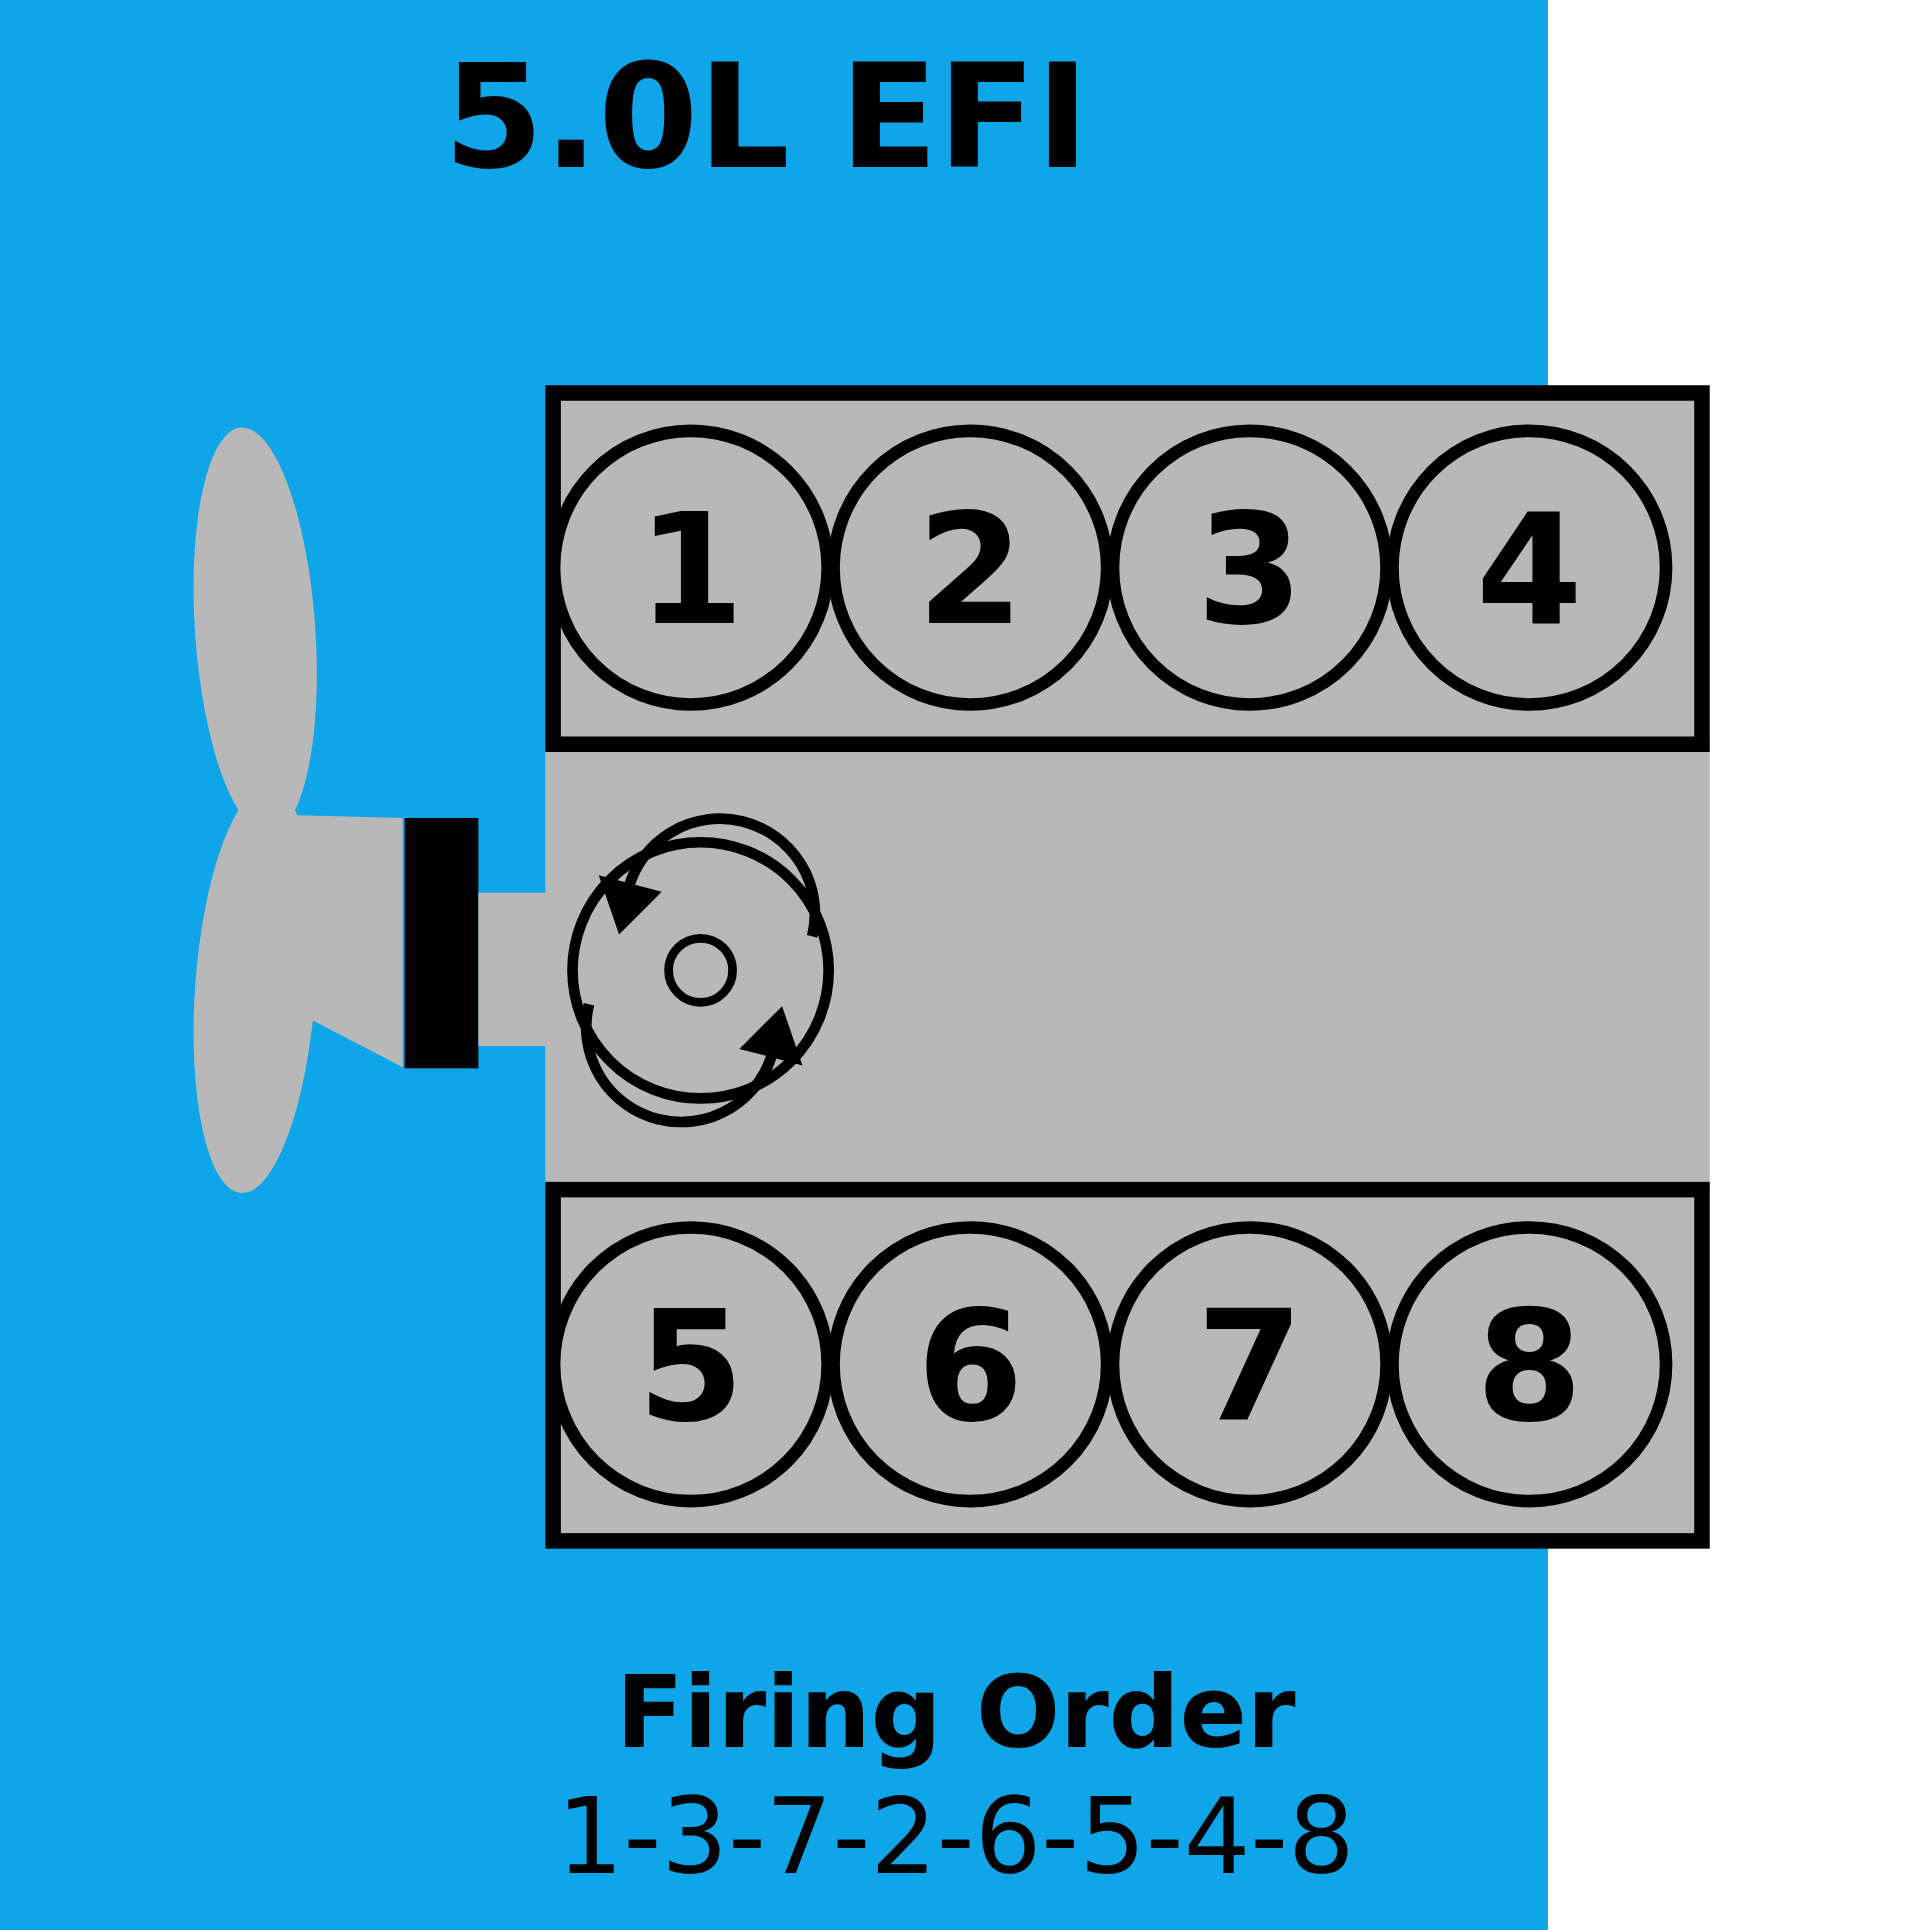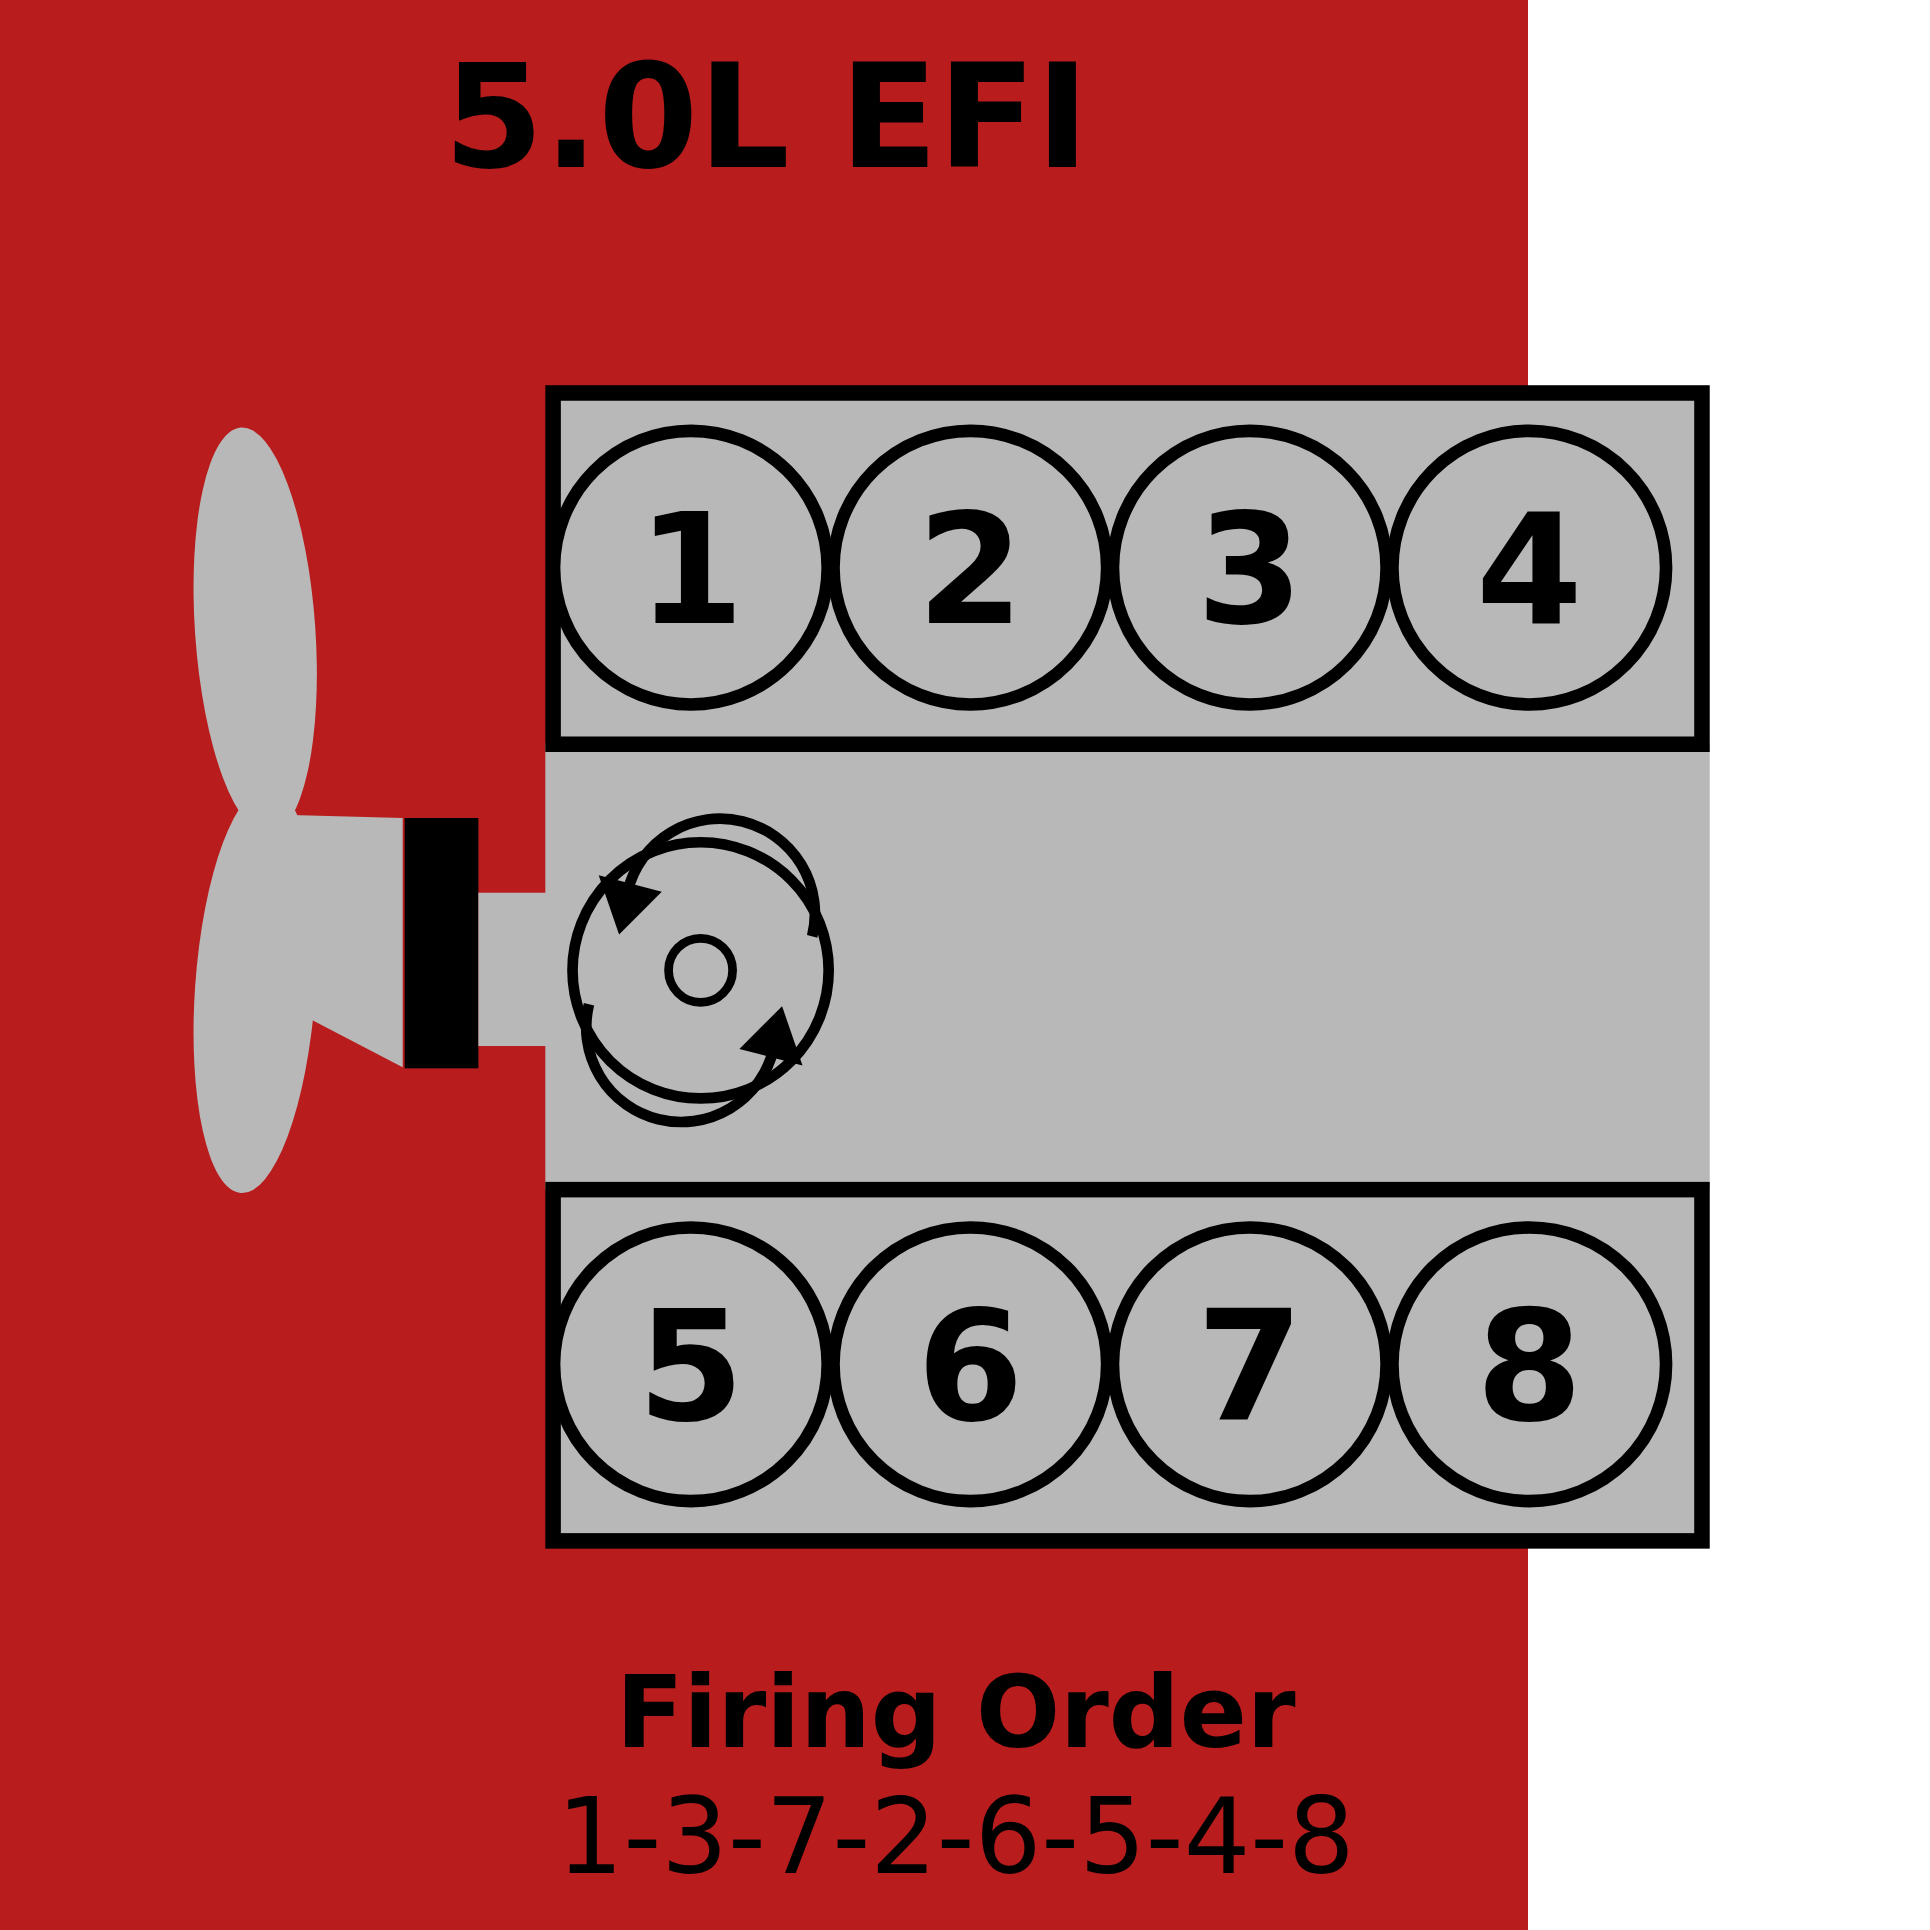--- a/index.html
+++ b/index.html
@@ -10,21 +10,22 @@
   body {
     width: 1930px;
     height: 1930px;
     font-family: "DejaVu Sans", sans-serif;
     overflow: hidden;
   }
   #stage {
     position: relative;
     width: 1528px;
     height: 1930px;
-    background: #b91c1c;
+    background: #0ea5e9;
+    padding-left: 20px;
   }
   #diagram-svg {
     position: absolute;
     left: 0;
     top: 0;
     width: 1930px;
     height: 1930px;
     display: block;
   }
   .ttl {

